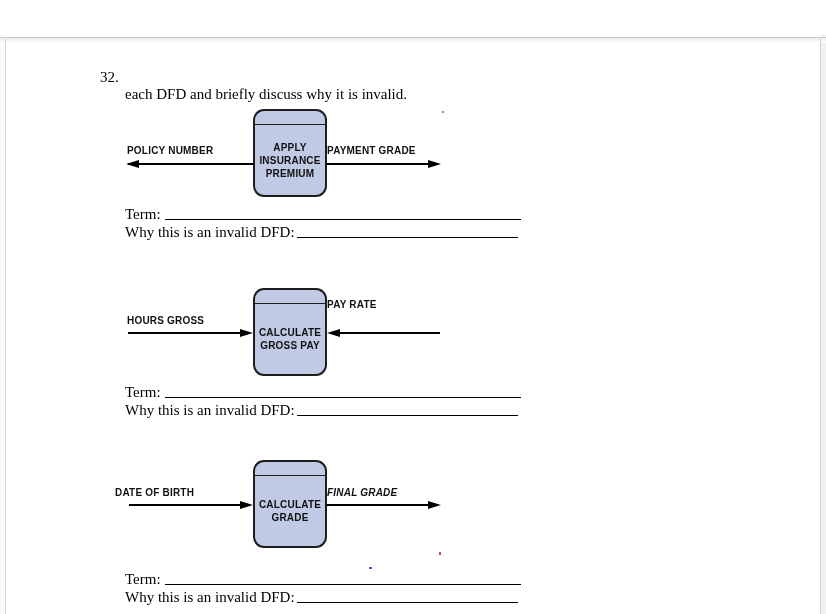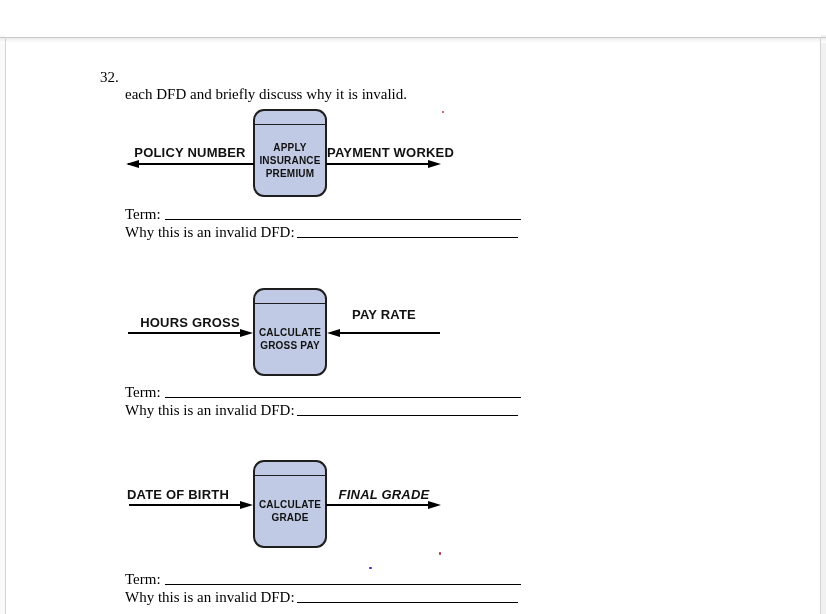--- a/index.html
+++ b/index.html
@@ -17,22 +17,22 @@
   .serif{font-family:"Liberation Serif",serif;font-size:15px;line-height:17px;color:#000;white-space:pre;}
   
   .pbox{width:74px;height:88px;box-sizing:border-box;background:#c0cae4;border:2px solid #1e1e1e;
         border-radius:11px;display:flex;flex-direction:column;}
   .pbox-header{height:13px;border-bottom:1.6px solid #1e1e1e;flex:none;}
   .pbox-body{flex:1;display:flex;align-items:center;justify-content:center;text-align:center;}
   .pbox-body span{font-family:"Liberation Sans",sans-serif;font-weight:700;font-size:10px;
         line-height:13px;white-space:pre-line;color:#111;letter-spacing:.2px;}
   
   .flow-line{height:2px;background:#000;}
-  .flow-label{font-family:"Liberation Sans",sans-serif;font-weight:700;font-size:13px;
-        color:#111;text-align:center;white-space:nowrap;letter-spacing:.2px;}
+  .flow-label{font-family:"Liberation Sans",sans-serif;font-weight:700;font-size:10px;
+        color:#111;text-align:left;white-space:nowrap;letter-spacing:.2px;}
   .arrow{width:0;height:0;border-top:4.5px solid transparent;border-bottom:4.5px solid transparent;}
   .arrow-left{border-right:13px solid #000;}
   .arrow-right{border-left:13px solid #000;}
   
   .ans-line{height:0;border-bottom:1.5px solid #000;}
   
   .dot{border-radius:1px;}
   .redaction{background:#000;}
 </style>
 </head>
@@ -54,40 +54,40 @@
         <span>APPLY
 INSURANCE
 PREMIUM</span>
       </div>
   </div>
 
   <div class="abs serif" style="left:125px;top:51px;">each DFD and briefly discuss why it is invalid.</div>
   <div class="abs flow-label" style="left:127px;top:110px;width:126px;">POLICY NUMBER</div>
   <div class="abs flow-line" style="left:128px;top:128px;width:126px;"></div>
   <div class="abs arrow arrow-left" style="left:126px;top:124.5px;"></div>
-  <div class="abs flow-label" style="left:327px;top:110px;width:114px;">PAYMENT WORKED</div>
+  <div class="abs flow-label" style="left:327px;top:110px;width:114px;">PAYMENT GRADE</div>
   <div class="abs flow-line" style="left:326px;top:128px;width:103px;"></div>
   <div class="abs arrow arrow-right" style="left:428px;top:124.5px;"></div>
 
   <div class="abs serif" style="left:125px;top:171px;">Term:</div>
   <div class="abs ans-line" style="left:165px;top:184px;width:356px;"></div>
   <div class="abs serif" style="left:125px;top:189px;">Why this is an invalid DFD:</div>
   <div class="abs ans-line" style="left:297px;top:202px;width:221px;"></div>
 
   <div class="abs pbox" style="left:253px;top:253px;">
     <div class="pbox-header"></div>
     <div class="pbox-body">
         <span>CALCULATE
 GROSS PAY</span>
       </div>
   </div>
   <div class="abs flow-label" style="left:127px;top:280px;width:126px;">HOURS GROSS</div>
   <div class="abs flow-line" style="left:128px;top:297px;width:113px;"></div>
   <div class="abs arrow arrow-right" style="left:240px;top:293.5px;"></div>
-  <div class="abs flow-label" style="left:327px;top:272px;width:114px;">PAY RATE</div>
+  <div class="abs flow-label" style="left:327px;top:264px;width:114px;">PAY RATE</div>
   <div class="abs flow-line" style="left:340px;top:297px;width:100px;"></div>
   <div class="abs arrow arrow-left" style="left:327px;top:293.5px;"></div>
 
   <div class="abs serif" style="left:125px;top:349px;">Term:</div>
   <div class="abs ans-line" style="left:165px;top:362px;width:356px;"></div>
   <div class="abs serif" style="left:125px;top:367px;">Why this is an invalid DFD:</div>
   <div class="abs ans-line" style="left:297px;top:380px;width:221px;"></div>
 
   <div class="abs pbox" style="left:253px;top:425px;">
     <div class="pbox-header"></div>

